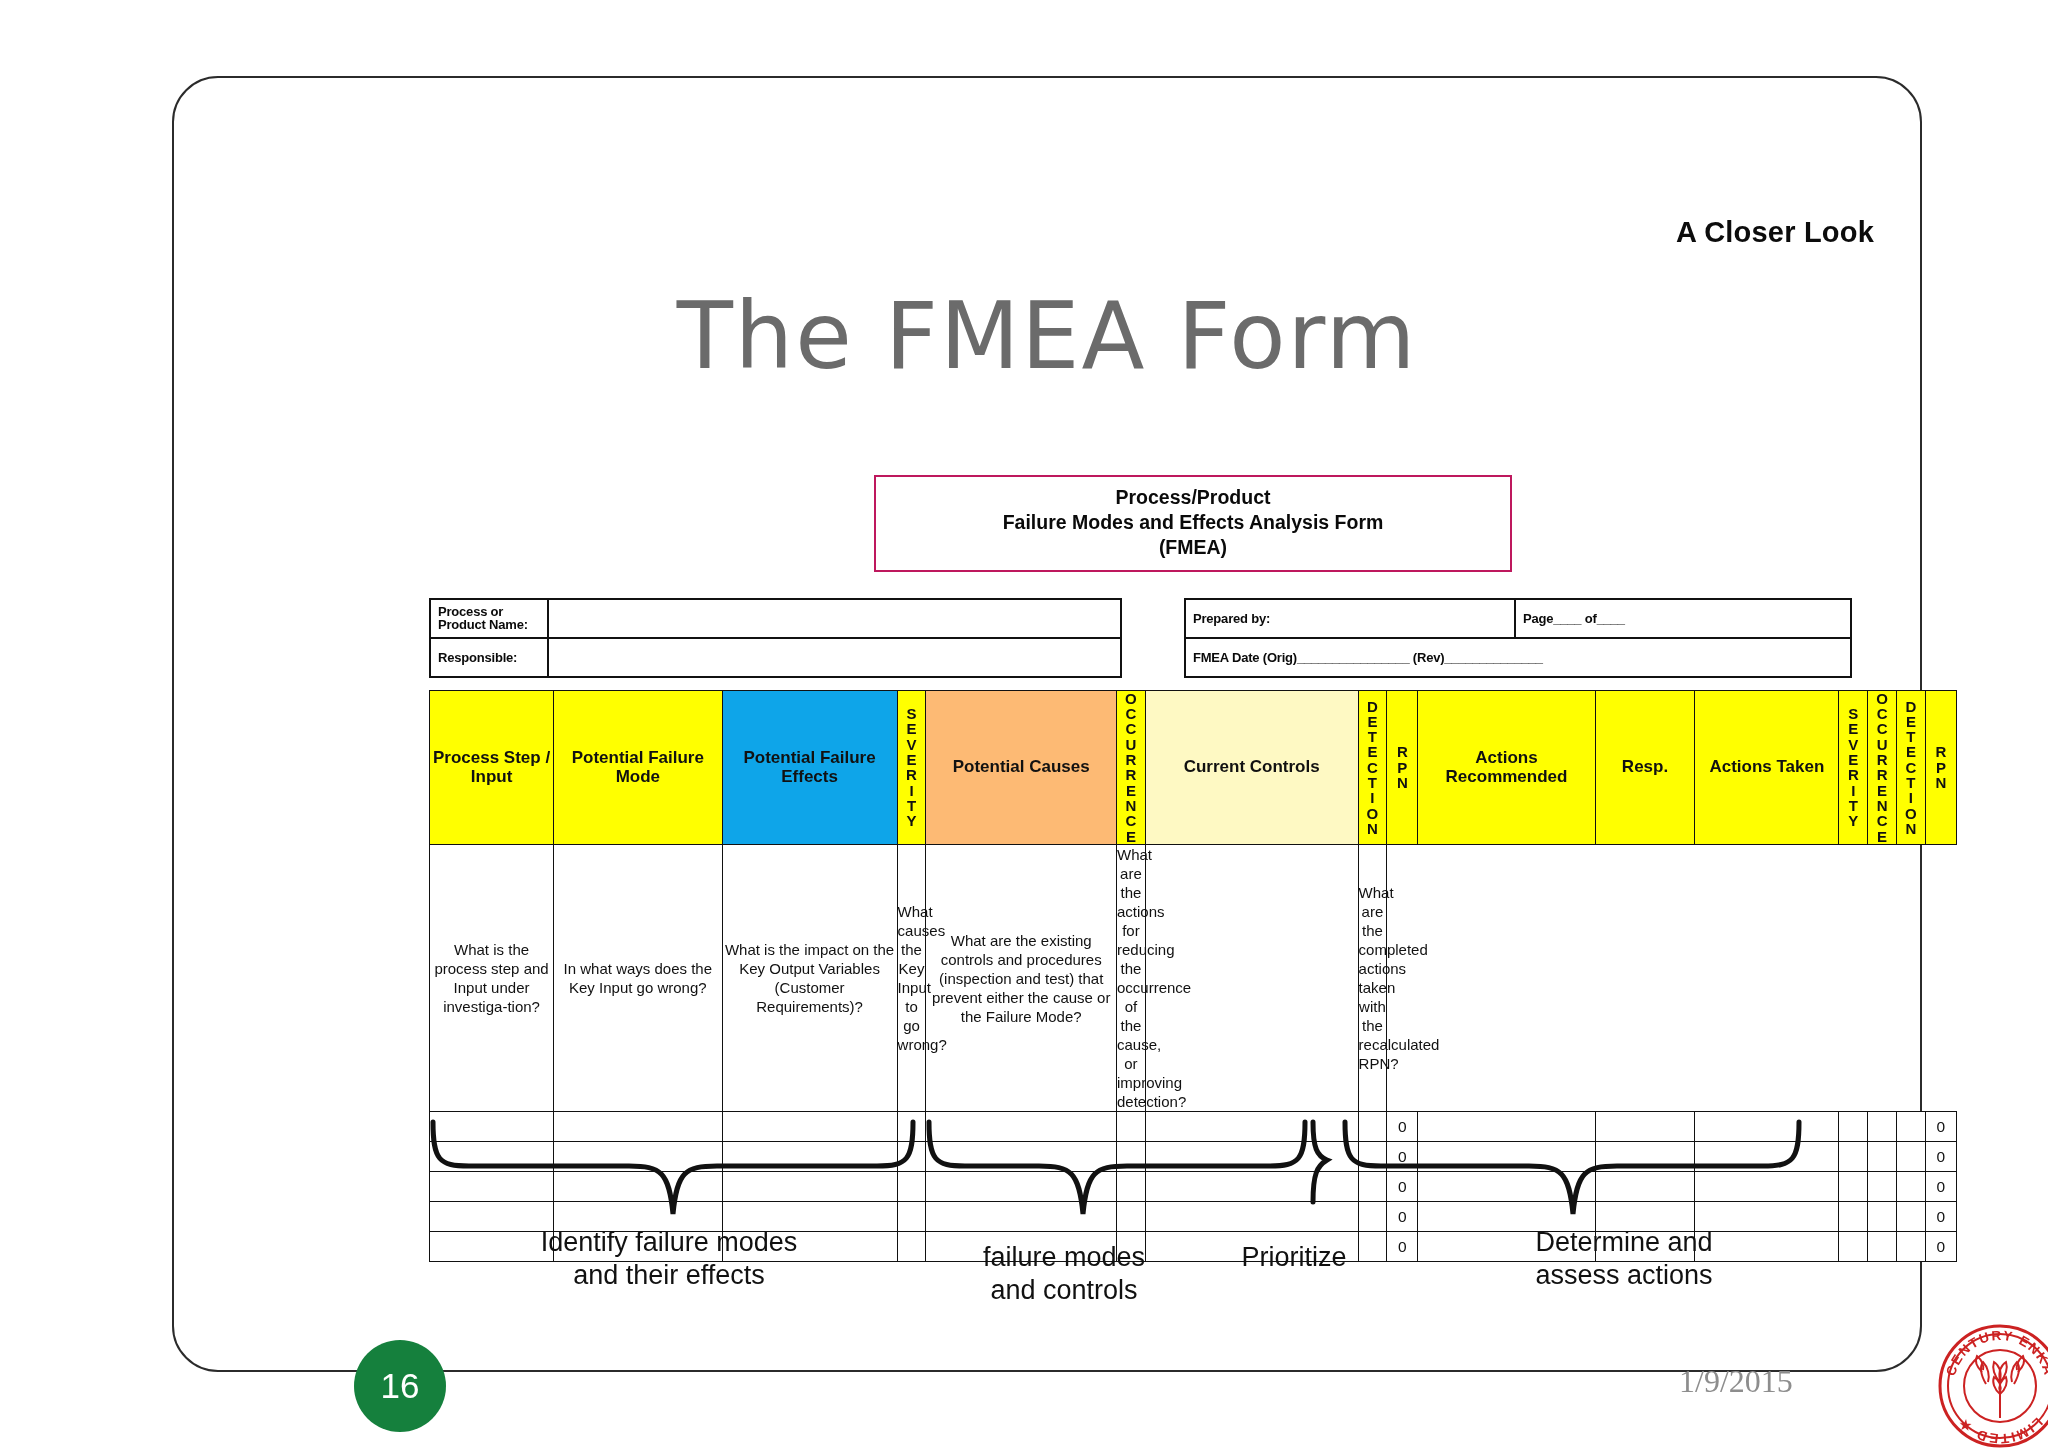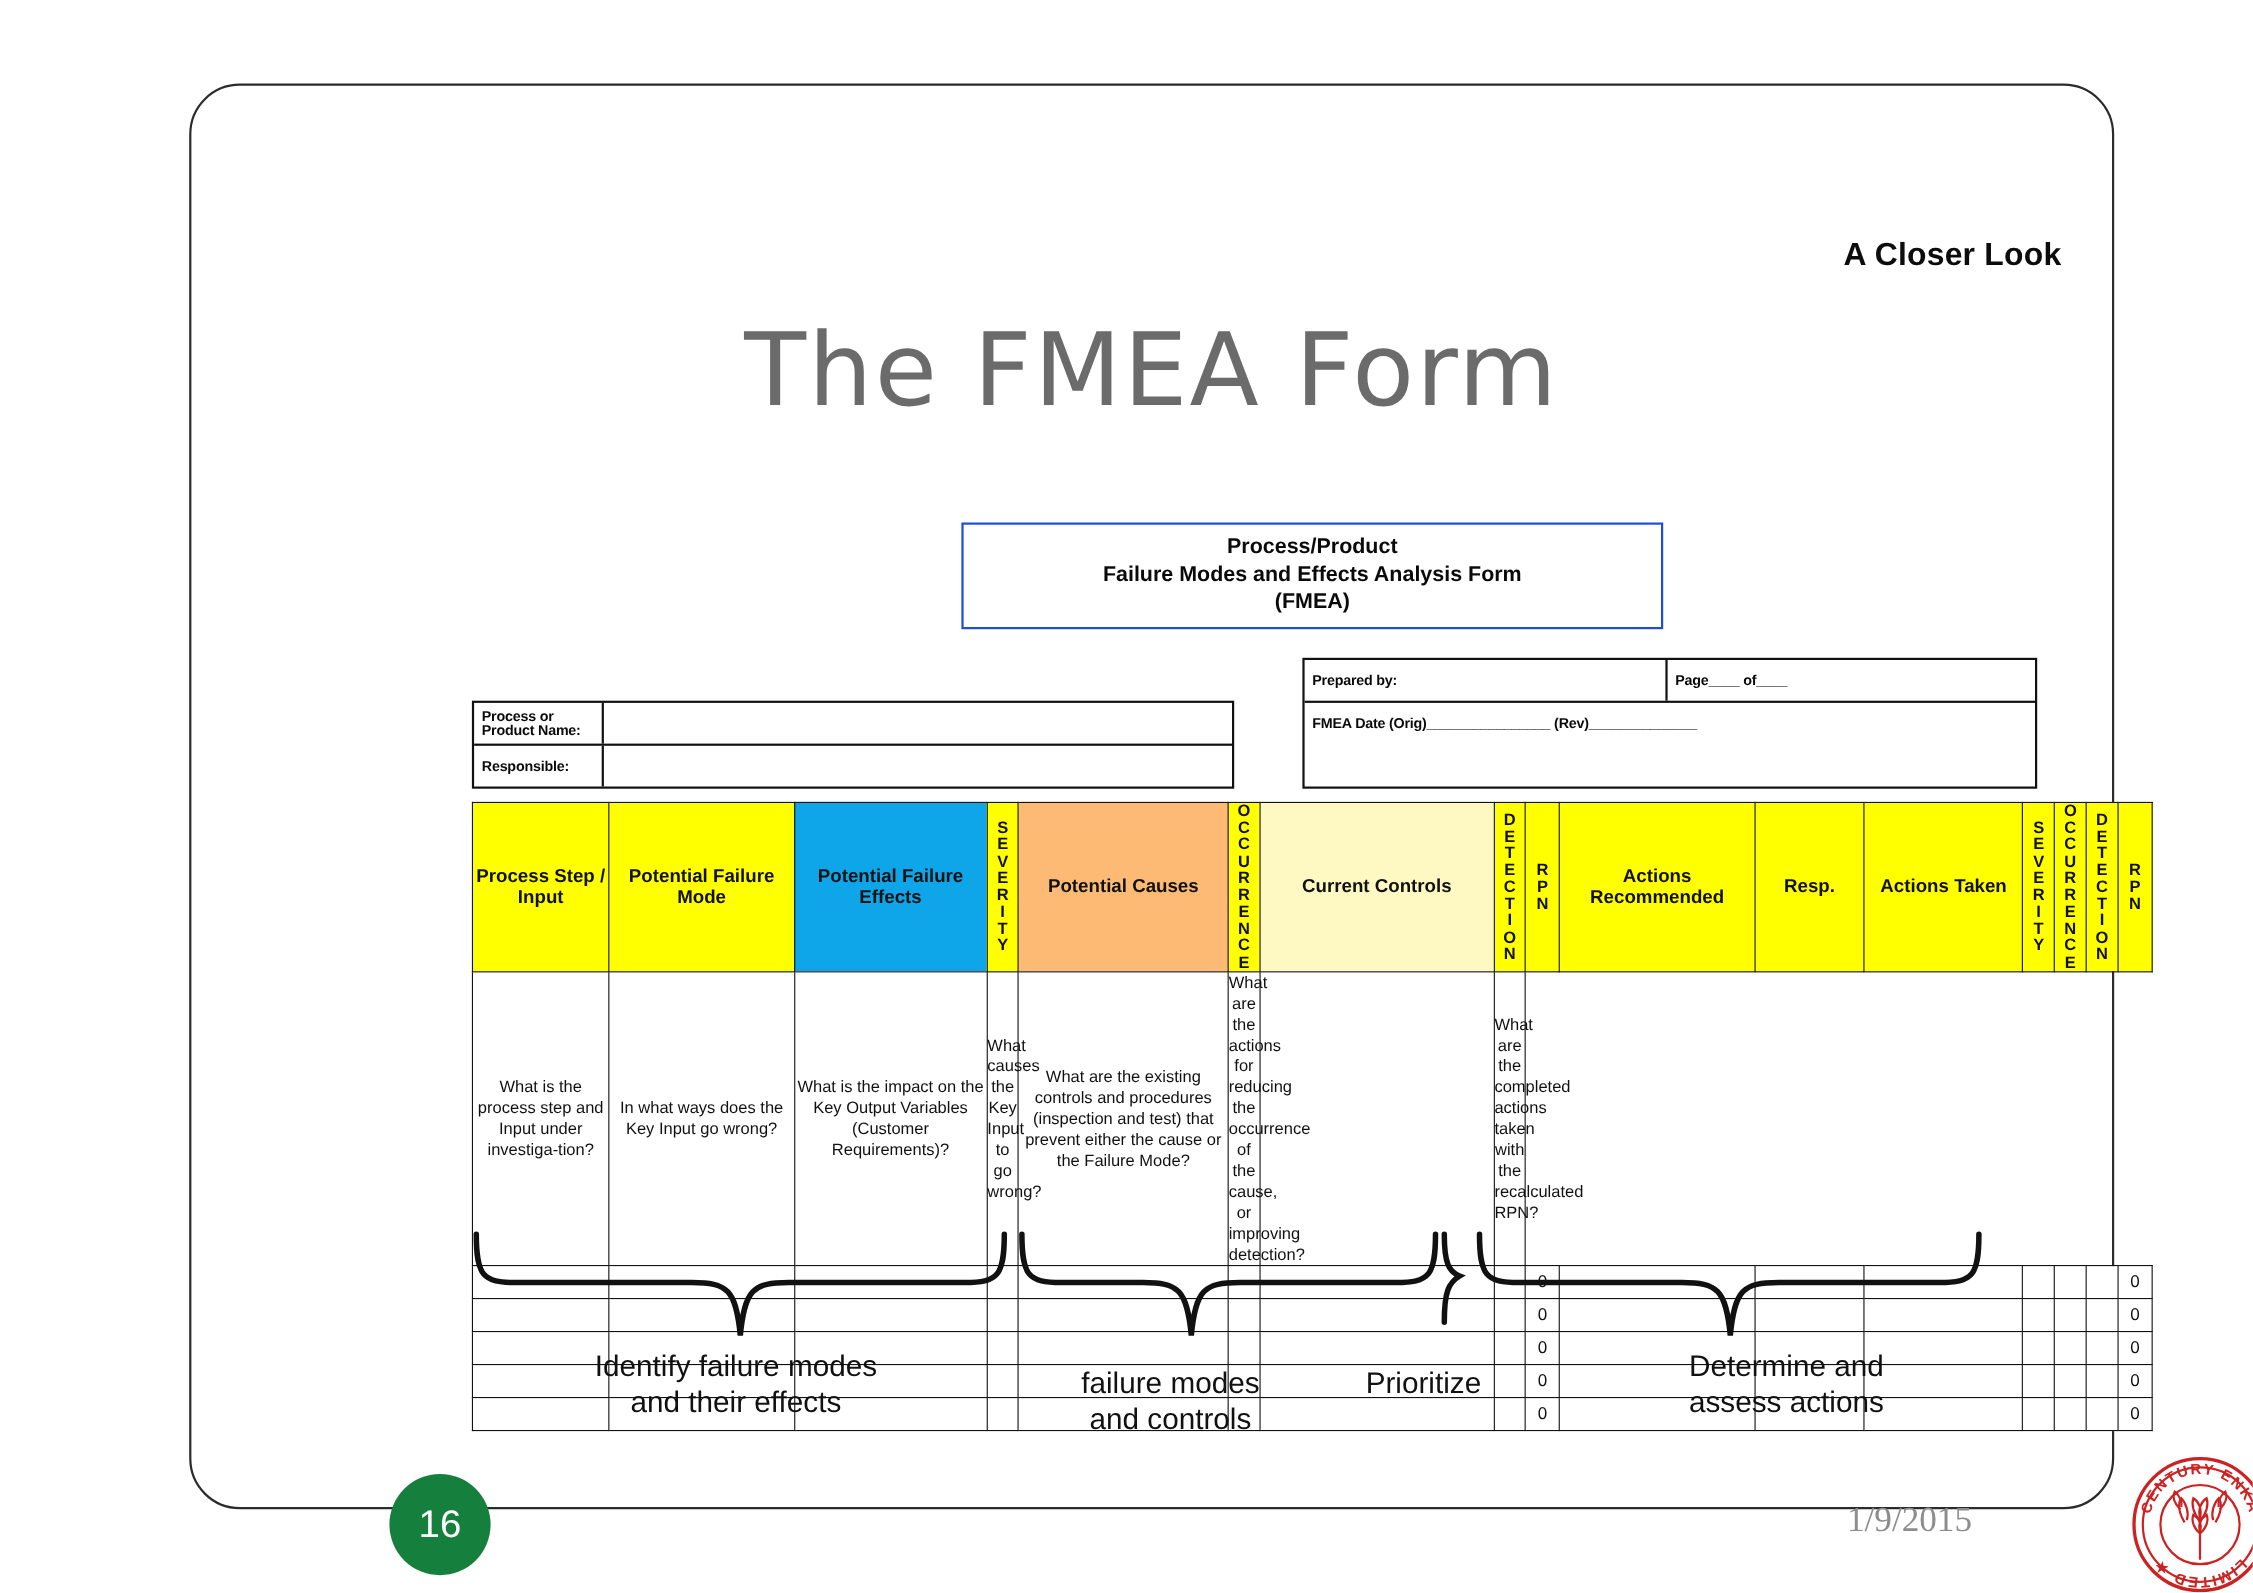--- a/index.html
+++ b/index.html
@@ -10,27 +10,27 @@
          background:#fff;border:2px solid #2b2b2b;border-radius:46px;box-sizing:border-box;padding-left:18px;}
 
   #closer-look{position:absolute;right:46px;top:138px;font-size:29px;font-weight:bold;color:#0c0c0c;letter-spacing:.2px;}
 
   #slide-title{position:absolute;left:0;right:0;top:205px;text-align:center;
       font-family:"DejaVu Sans",sans-serif;font-size:92px;color:#6b6b6b;font-weight:400;letter-spacing:2px;}
 
   
   #form{position:absolute;left:255px;top:397px;width:1528px;}
 
-  .fmea-title-box{width:638px;margin:0 auto 26px auto;border:2px solid #1d4ed8;box-sizing:border-box;
+  .fmea-title-box{width:638px;margin:0 auto 26px auto;border:2px solid #be185d;box-sizing:border-box;
       padding:8px 0 10px 0;text-align:center;font-family:"Liberation Sans",sans-serif;
       font-weight:bold;font-size:19.5px;line-height:1.28;color:#0a0a0a;}
 
   
   .info-wrap{display:flex;gap:62px;margin-bottom:12px;}
-  .info-left{width:693px;border:2px solid #111;box-sizing:border-box;margin-top:39px;}
+  .info-left{width:693px;border:2px solid #111;box-sizing:border-box;}
   .info-right{width:668px;border:2px solid #111;box-sizing:border-box;}
   .irow{display:flex;border-bottom:2px solid #111;height:37px;}
   .irow:last-child{border-bottom:none;}
   .icell{display:flex;align-items:center;padding:0 7px;font-size:13px;font-weight:bold;
          color:#0a0a0a;font-stretch:condensed;letter-spacing:-.2px;line-height:1.05;}
   .icell.lab{width:118px;border-right:2px solid #111;box-sizing:border-box;}
   .icell.lab.two{display:flex;flex-direction:column;justify-content:center;align-items:flex-start;}
   .icell.grow{flex:1;}
   .icell.half{width:330px;border-right:2px solid #111;box-sizing:border-box;}
 

